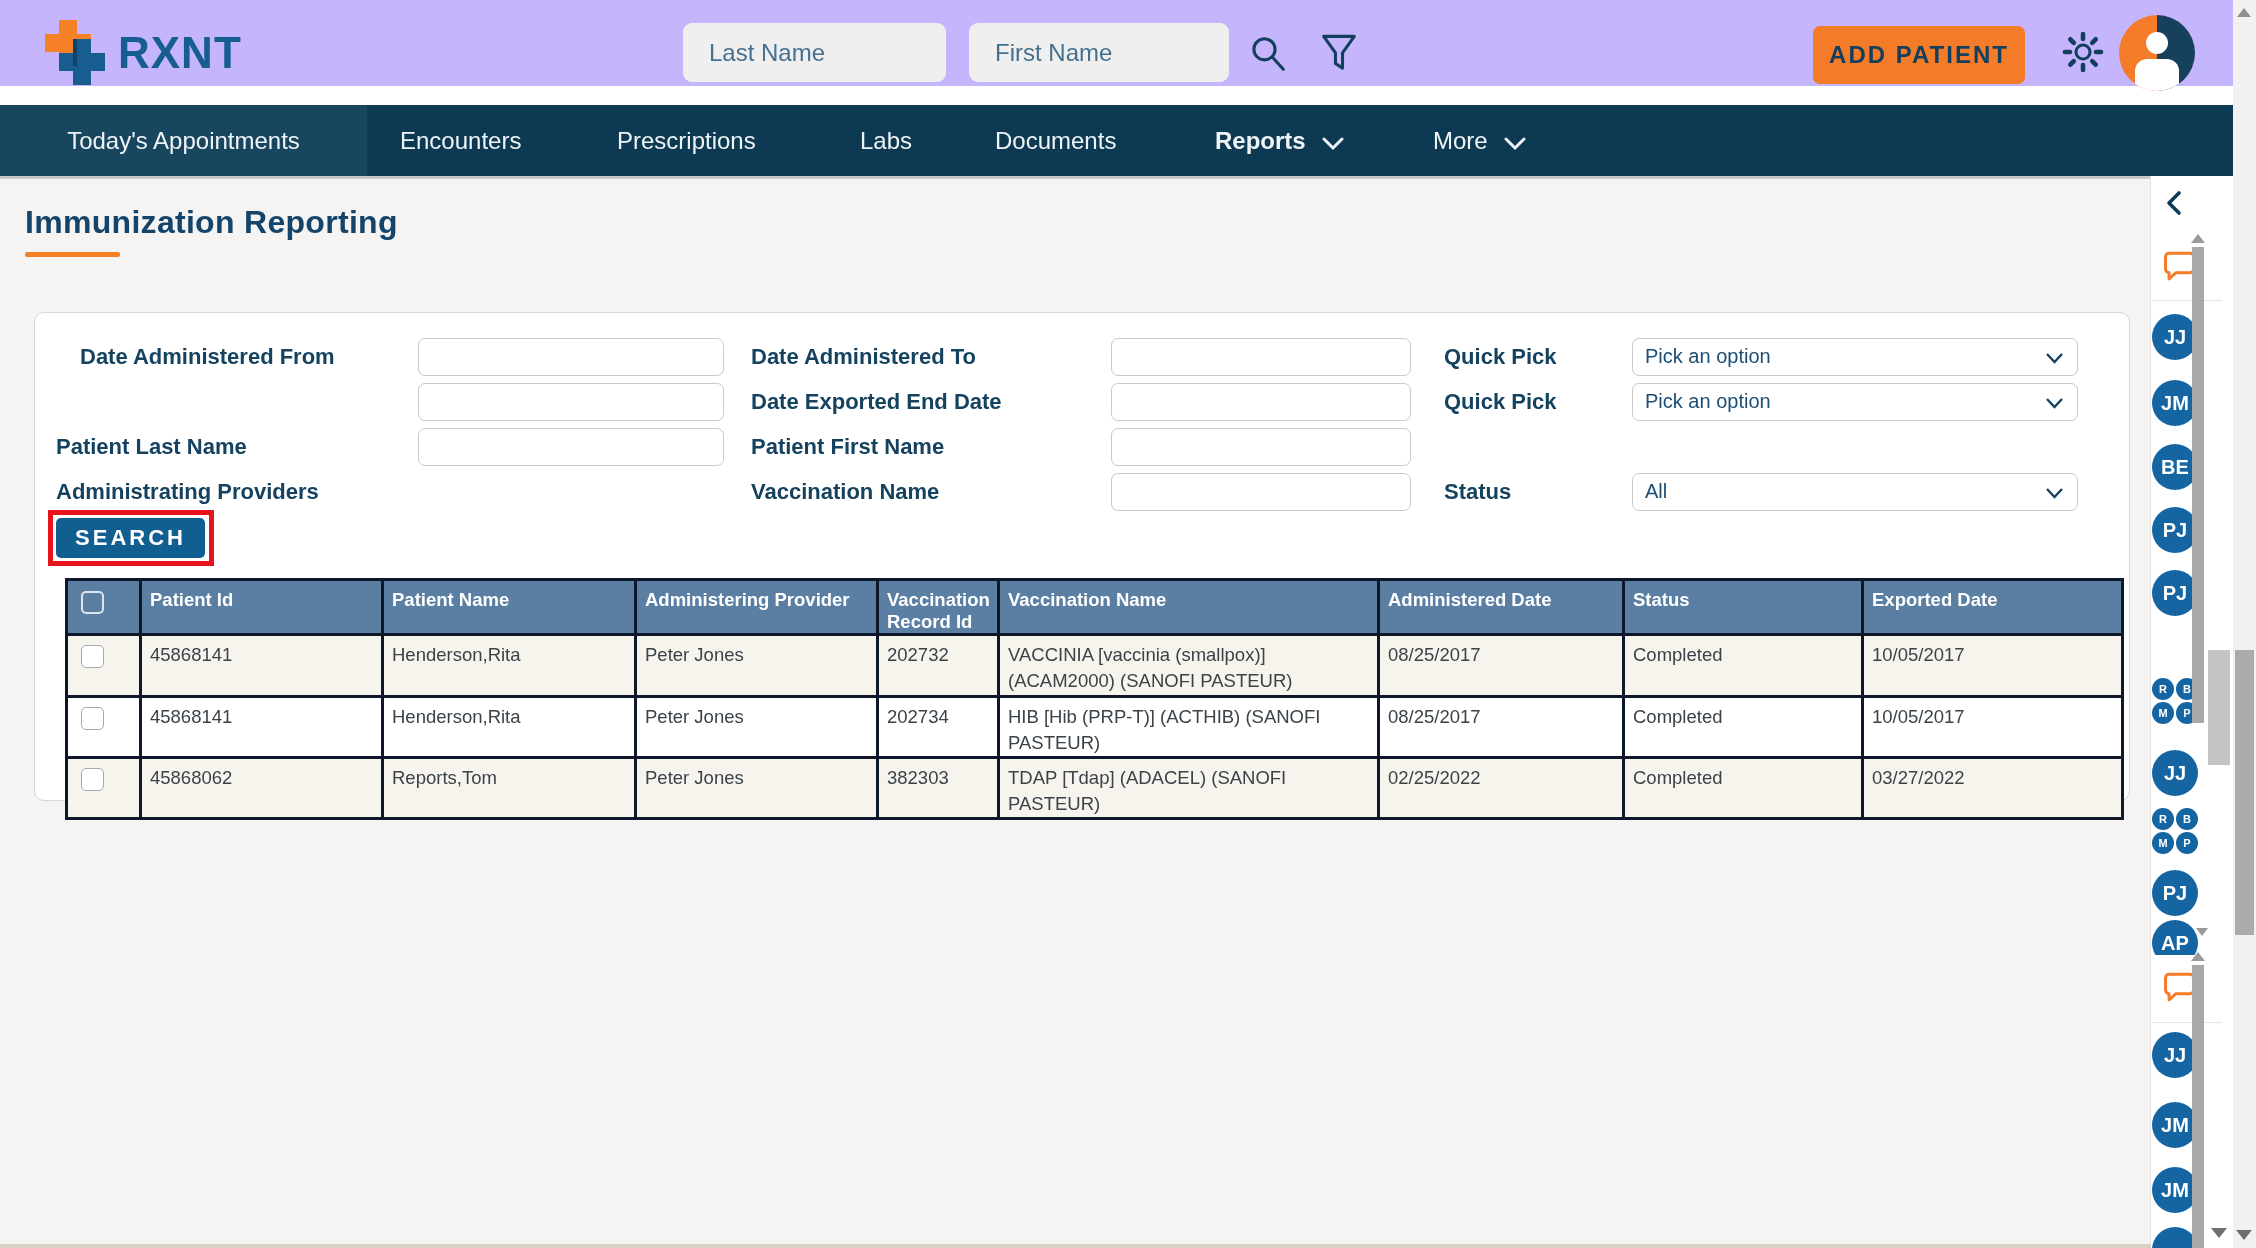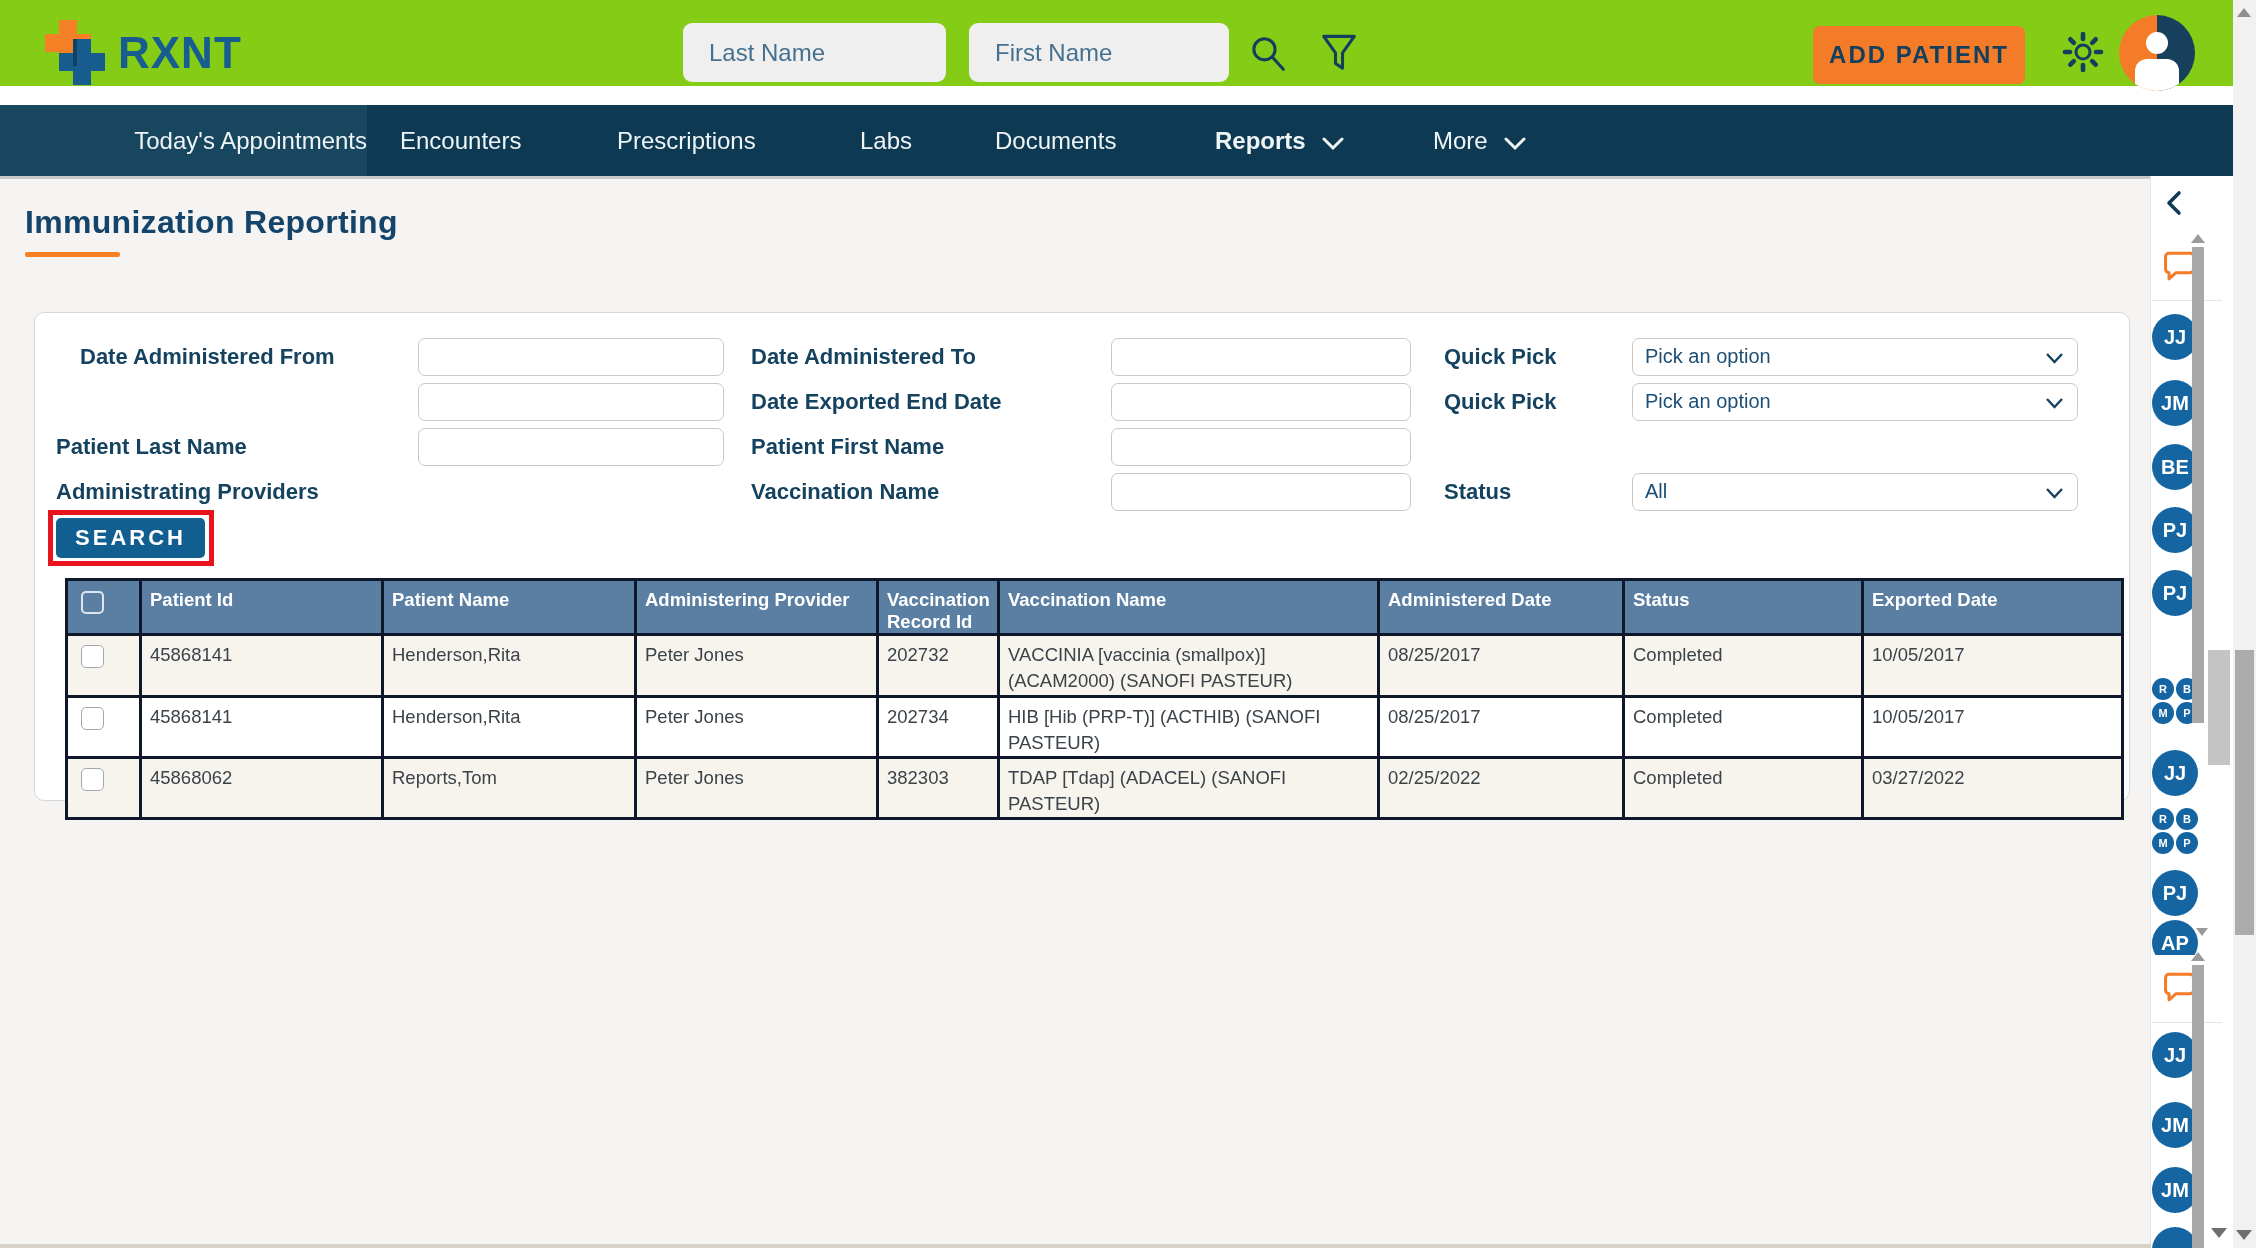--- a/index.html
+++ b/index.html
@@ -1,39 +1,39 @@
 <!DOCTYPE html>
 <html><head>
 <meta charset="utf-8">
 <style>
   * { margin:0; padding:0; box-sizing:border-box; }
   body { font-family:"Liberation Sans","DejaVu Sans",sans-serif; background:#fff; }
   #app { position:relative; width:2256px; height:1248px; overflow:hidden; background:#fff; }
   .abs { position:absolute; }
 
   
-  .topbar { position:absolute; left:0; top:0; width:2256px; height:86px; background:#84cc16; }
+  .topbar { position:absolute; left:0; top:0; width:2256px; height:86px; background:#c4b5fd; }
   .logo-wrap { position:absolute; left:44px; top:20px; display:flex; align-items:center; gap:12px; }
   .logo-text { font-size:44px; font-weight:bold; color:#175d90; letter-spacing:1px; }
   .hsearch { position:absolute; top:23px; height:59px; background:#efeff0; border:none; border-radius:9px;
              font-size:24px; color:#447192; padding:0 26px; font-family:inherit; outline:none; }
   .hsearch::placeholder { color:#45708f; opacity:1; }
   .add-patient { position:absolute; left:1813px; top:26px; width:212px; height:58px; background:#f47b27;
                  border:none; border-radius:7px; color:#123f5e; font-weight:bold; font-size:24px;
                  letter-spacing:2px; font-family:inherit; cursor:pointer; }
   .avatar-user { position:absolute; left:2119px; top:15px; width:76px; height:76px; border-radius:50%;
                  background:linear-gradient(90deg,#f47b27 0 50%,#16405c 50% 100%); overflow:hidden; }
   .avatar-user .head { position:absolute; left:27px; top:17px; width:22px; height:22px; border-radius:50%; background:#fff; }
   .avatar-user .body { position:absolute; left:16px; top:44px; width:44px; height:36px; border-radius:12px 12px 0 0; background:#fff; }
 
   
   .navbar { position:absolute; left:0; top:105px; width:2256px; height:71px; background:#0d3a52; }
   .nav-shadow { position:absolute; left:0; top:176px; width:2256px; height:3px; background:#c9c9c9; }
   .nav-item { position:absolute; top:0; height:71px; line-height:71px; color:#eff4f7; font-size:24px; white-space:nowrap; cursor:pointer; }
-  .nav-active-block { left:0; width:367px; text-align:right; background:#17465e; }
+  .nav-active-block { left:0; width:367px; text-align:center; background:#17465e; }
   .nav-chev { display:inline-block; margin-left:16px; vertical-align:middle; }
 
   
   .main-bg { position:absolute; left:0; top:179px; width:2233px; height:1069px; background:#f5f4f3; }
   .page-title { position:absolute; left:25px; top:204px; font-size:32px; color:#15446a; font-weight:600; letter-spacing:.3px; }
   .title-underline { position:absolute; left:25px; top:252px; width:95px; height:5px; background:#f58025; border-radius:2px; }
 
   .card { position:absolute; left:34px; top:312px; width:2096px; height:489px; background:#fff;
           border:1.5px solid #d7d7d7; border-radius:10px; }
   .frow { position:absolute; left:0; width:100%; height:45px; }

